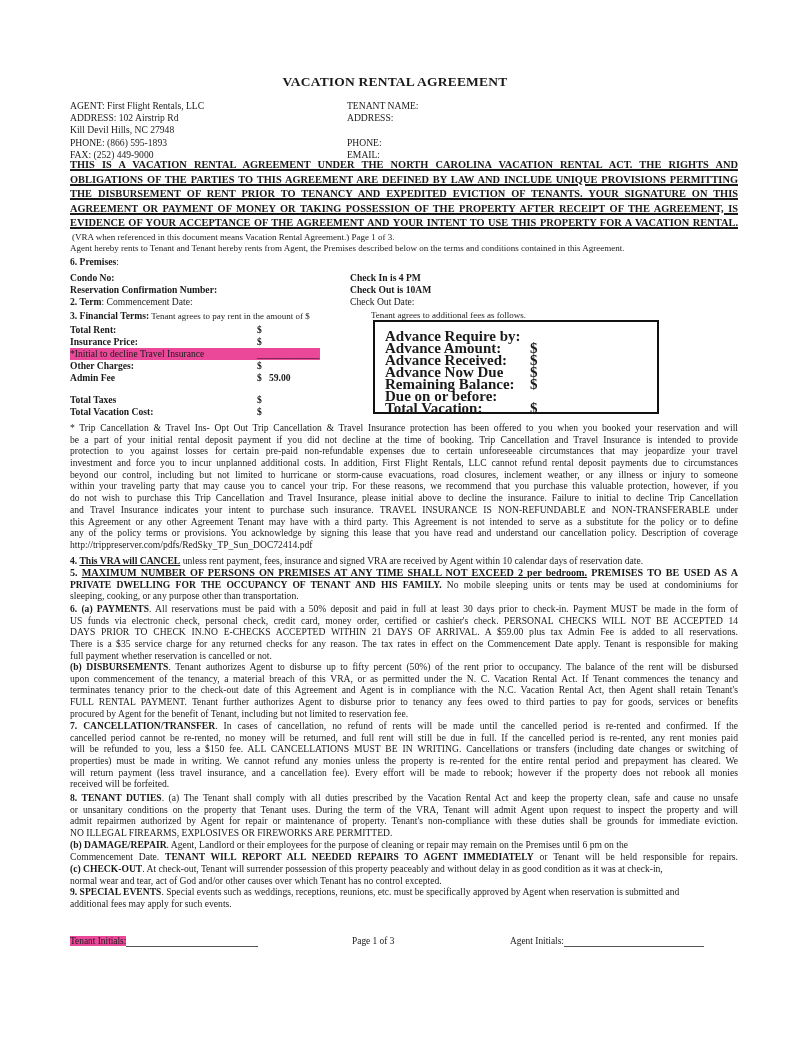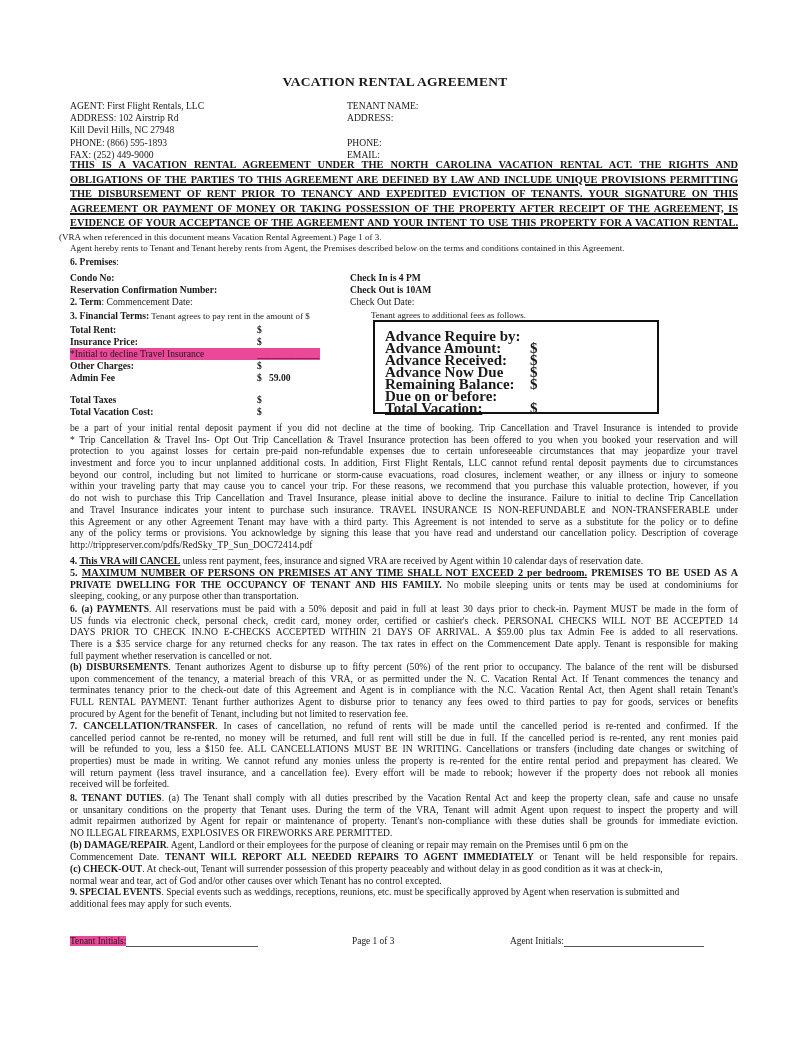--- a/index.html
+++ b/index.html
@@ -54,21 +54,21 @@
   </div>
 
   <div class="abs notice">
     <span>THIS IS A VACATION RENTAL AGREEMENT UNDER THE NORTH CAROLINA VACATION RENTAL ACT.     THE RIGHTS AND</span>
     <span>OBLIGATIONS OF THE PARTIES TO THIS AGREEMENT ARE DEFINED BY LAW AND INCLUDE UNIQUE PROVISIONS PERMITTING</span>
     <span>THE DISBURSEMENT OF RENT PRIOR TO TENANCY AND EXPEDITED EVICTION OF TENANTS. YOUR SIGNATURE ON THIS</span>
     <span>AGREEMENT OR PAYMENT OF MONEY OR TAKING POSSESSION OF THE PROPERTY AFTER RECEIPT OF THE AGREEMENT, IS</span>
     <span>EVIDENCE OF YOUR ACCEPTANCE OF THE AGREEMENT AND YOUR INTENT TO USE THIS PROPERTY FOR A VACATION RENTAL.</span>
   </div>
 
-  <div class="abs small" style="left:59px; top:232px;text-align:right;">(VRA when referenced in this document means Vacation Rental Agreement.) Page 1 of 3.</div>
+  <div class="abs small" style="left:72px; top:232px;text-align:right;">(VRA when referenced in this document means Vacation Rental Agreement.) Page 1 of 3.</div>
   <div class="abs small" style="left:70px; top:243px;">Agent hereby rents to Tenant and Tenant hereby rents from Agent, the Premises described below on the terms and conditions contained in this Agreement.</div>
 
   <div class="abs sec-label" style="left:70px; top:256px;"><span class="b">6. Premises</span><span>:</span></div>
   <div class="abs sec-label b" style="left:70px; top:272px;">Condo No:</div>
   <div class="abs sec-label b" style="left:70px; top:284px;">Reservation Confirmation Number:</div>
   <div class="abs sec-label b" style="left:350px; top:272px;">Check In is 4 PM</div>
   <div class="abs sec-label b" style="left:350px; top:284px;">Check Out is 10AM</div>
 
   <div class="abs sec-label" style="left:70px; top:296px;"><span class="b">2. Term</span><span>: Commencement Date:</span></div>
   <div class="abs sec-label" style="left:350px; top:296px;">Check Out Date:</div>
@@ -105,26 +105,26 @@
     <span class="val">$</span>
   </div>
 
   <div class="box">
     <div class="box-row" style="top:6px;"><span>Advance Require by:</span><span class="val"></span></div>
     <div class="box-row" style="top:18px;"><span>Advance Amount:</span><span class="val">$</span></div>
     <div class="box-row" style="top:30px;"><span>Advance Received:</span><span class="val">$</span></div>
     <div class="box-row" style="top:42px;"><span>Advance Now Due</span><span class="val">$</span></div>
     <div class="box-row" style="top:54px;"><span>Remaining Balance:</span><span class="val">$</span></div>
     <div class="box-row" style="top:66px;"><span>Due on or before:</span><span class="val"></span></div>
-    <div class="box-row" style="top:78px;text-decoration:underline;"><span>Total Vacation:</span><span class="val">$</span></div>
+    <div class="box-row" style="top:78px;"><span>Total Vacation:</span><span class="val">$</span></div>
   </div>
 
   <div class="para" style="top:422px;">
+    <span class="ln">* Trip Cancellation &amp; Travel Ins- Opt Out Trip Cancellation &amp; Travel Insurance protection has been offered to you when you booked your reservation and will</span>
     <span class="ln">be a part of your initial rental deposit payment if you did not decline at the time of booking. Trip Cancellation and Travel Insurance is intended to provide</span>
-    <span class="ln">* Trip Cancellation &amp; Travel Ins- Opt Out Trip Cancellation &amp; Travel Insurance protection has been offered to you when you booked your reservation and will</span>
     <span class="ln">protection to you against losses for certain pre-paid non-refundable expenses due to certain unforeseeable circumstances that may jeopardize your travel</span>
     <span class="ln">investment and force you to incur unplanned additional costs. In addition, First Flight Rentals, LLC cannot refund rental deposit payments due to circumstances</span>
     <span class="ln">beyond our control, including but not limited to hurricane or storm-cause evacuations, road closures, inclement weather, or any illness or injury to someone</span>
     <span class="ln">within your traveling party that may cause you to cancel your trip. For these reasons, we recommend that you purchase this valuable protection, however, if you</span>
     <span class="ln">do not wish to purchase this Trip Cancellation and Travel Insurance, please initial above to decline the insurance. Failure to initial to decline Trip Cancellation</span>
     <span class="ln">and Travel Insurance indicates your intent to purchase such insurance. TRAVEL INSURANCE IS NON-REFUNDABLE and NON-TRANSFERABLE under</span>
     <span class="ln">this Agreement or any other Agreement Tenant may have with a third party. This Agreement is not intended to serve as a substitute for the policy or to define</span>
     <span class="ln">any of the policy terms or provisions. You acknowledge by signing this lease that you have read and understand our cancellation policy. Description of coverage</span>
     <span class="ln last">http://trippreserver.com/pdfs/RedSky_TP_Sun_DOC72414.pdf</span>
   </div>

